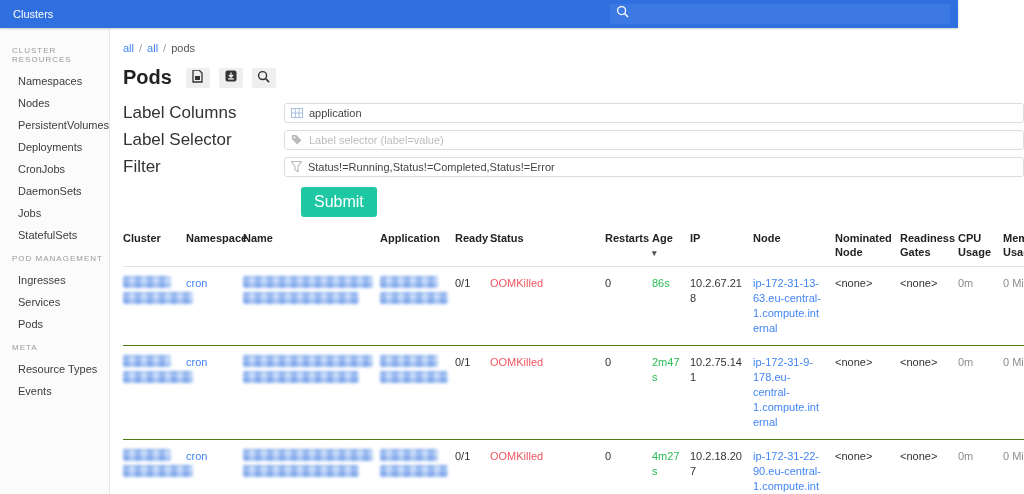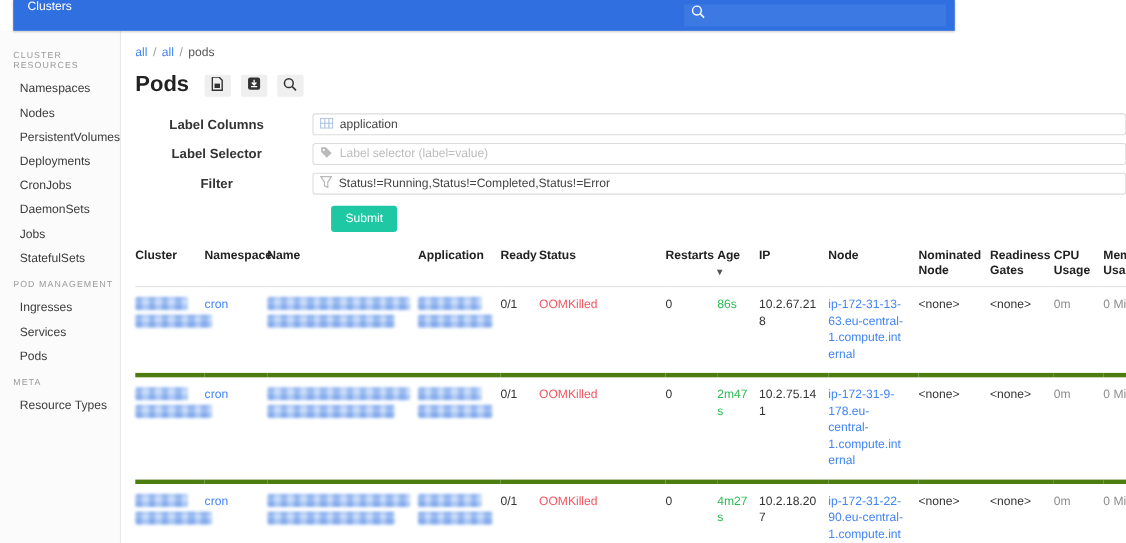--- a/index.html
+++ b/index.html
@@ -1,21 +1,21 @@
 <!DOCTYPE html>
 <html><head>
 <meta charset="utf-8">
 <style>
   * { margin:0; padding:0; box-sizing:border-box; }
   html,body { width:1024px; height:494px; overflow:hidden; background:#fff;
               font-family:"Liberation Sans", sans-serif; }
 
   
-  .topbar { position:absolute; left:12px; top:0; width:856px; height:28px;
-            background:#2f6fe0; color:#fff; display:flex; align-items:flex-start; z-index:5;
+  .topbar { position:absolute; left:0; top:0; width:958px; height:28px;
+            background:#2f6fe0; color:#fff; display:flex; align-items:center; z-index:5;
             box-shadow:0 1px 2px rgba(0,0,0,.2); }
   .topbar-title { font-size:11px; padding-left:13px; color:#fff; }
   .topsearch { position:absolute; left:610px; right:8px; top:4px; height:20px;
                display:flex; align-items:center; background:rgba(255,255,255,.07); }
   .topsearch input { flex:1; background:transparent; border:none; outline:none;
                      border-bottom:1px solid rgba(255,255,255,.85); color:#fff;
                      font-size:11px; height:18px; padding:0 2px;
                      font-family:"Liberation Sans", sans-serif; }
   .topsearch input::placeholder { color:rgba(255,255,255,.65); }
   .topsearch svg { margin:0 4px 2px 6px; }
@@ -34,39 +34,39 @@
   .breadcrumb a { text-decoration:none; margin-right:5px; }
   .breadcrumb .sep { margin-right:5px; color:#999; }
   .title-row { display:flex; align-items:center; margin-bottom:14px; }
   .page-title { font-size:20px; font-weight:bold; color:#222; margin-right:14px; }
   .icon-btn { width:24px; height:20px; background:#efefef; border:none; border-radius:2px;
               margin-right:9px; display:flex; align-items:center; justify-content:center;
               cursor:pointer; }
 
   
   .form-row { display:flex; align-items:center; margin-bottom:7px; }
-  .form-label { width:165px; text-align:center; font-size:12px; font-weight:bold;
+  .form-label { width:165px; text-align:left; font-size:17px; font-weight:normal;
                 color:#333; padding-right:13px; }
   .form-input { width:760px; height:20px; border:1px solid #dcdcdc; border-radius:3px;
                 display:flex; align-items:center; padding:0 6px; background:#fff; }
   .form-input svg { margin-right:6px; flex:none; }
   .form-input input { border:none; outline:none; flex:1; font-size:11px; color:#444;
                       font-family:"Liberation Sans", sans-serif; }
   .form-input input::placeholder { color:#bdbdbd; }
   .submit-row { margin:10px 0 6px 178px; }
-  .submit-btn { color:#fff; border:none; border-radius:3px; font-size:11px;
+  .submit-btn { color:#fff; border:none; border-radius:3px; font-size:16px;
                 padding:6px 13px; cursor:pointer; }
 
   
   table { border-collapse:collapse; table-layout:fixed; width:945px; font-size:11px; }
   th { text-align:left; font-size:11px; color:#222; font-weight:bold;
        padding:8px 10px 6px 0; border-bottom:1px solid #e2e2e2; vertical-align:top;
        line-height:14px; cursor:pointer;margin-left:15px; }
   th .arrow { font-size:9px; color:#555; margin-top:1px; }
-  td { padding:9px 10px 9px 0; vertical-align:top; border-bottom:4px solid #4d7c0f;
+  td { padding:9px 10px 9px 0; vertical-align:top; border-bottom:1px solid #4d7c0f;
        color:#333; line-height:15px; word-wrap:break-word; }
   td a { text-decoration:none; }
   .muted { color:#8d8d8d; }
 
   
   .blob { height:12px; border-radius:2px; margin-bottom:4px; filter:blur(1.5px);
           background:
             repeating-linear-gradient(90deg, rgba(166,196,242,.95) 0 6px, rgba(215,229,250,.9) 6px 12px),
             repeating-linear-gradient(0deg, rgba(187,211,246,.85) 0 5px, rgba(228,238,252,.85) 5px 10px);
           background-blend-mode:multiply; }
@@ -95,20 +95,21 @@
     <div class="side-item">CronJobs</div>
     <div class="side-item">DaemonSets</div>
     <div class="side-item">Jobs</div>
     <div class="side-item">StatefulSets</div>
     <div class="side-section-title">POD MANAGEMENT</div>
     <div class="side-item">Ingresses</div>
     <div class="side-item">Services</div>
     <div class="side-item">Pods</div>
     <div class="side-section-title">META</div>
     <div class="side-item">Resource Types</div>
+    <div class="side-item">Events</div>
   </nav>
 
 <main class="main">
 
   <div class="breadcrumb" id="breadcrumb"><a href="#" style="color: rgb(66, 133, 244);">all</a><span class="sep">/</span><a href="#" style="color: rgb(66, 133, 244);">all</a><span class="sep">/</span><span style="color: rgb(85, 85, 85);">pods</span></div>
 
   <div class="title-row">
     <span class="page-title">Pods</span>
     <button class="icon-btn" title="">
       <span>

